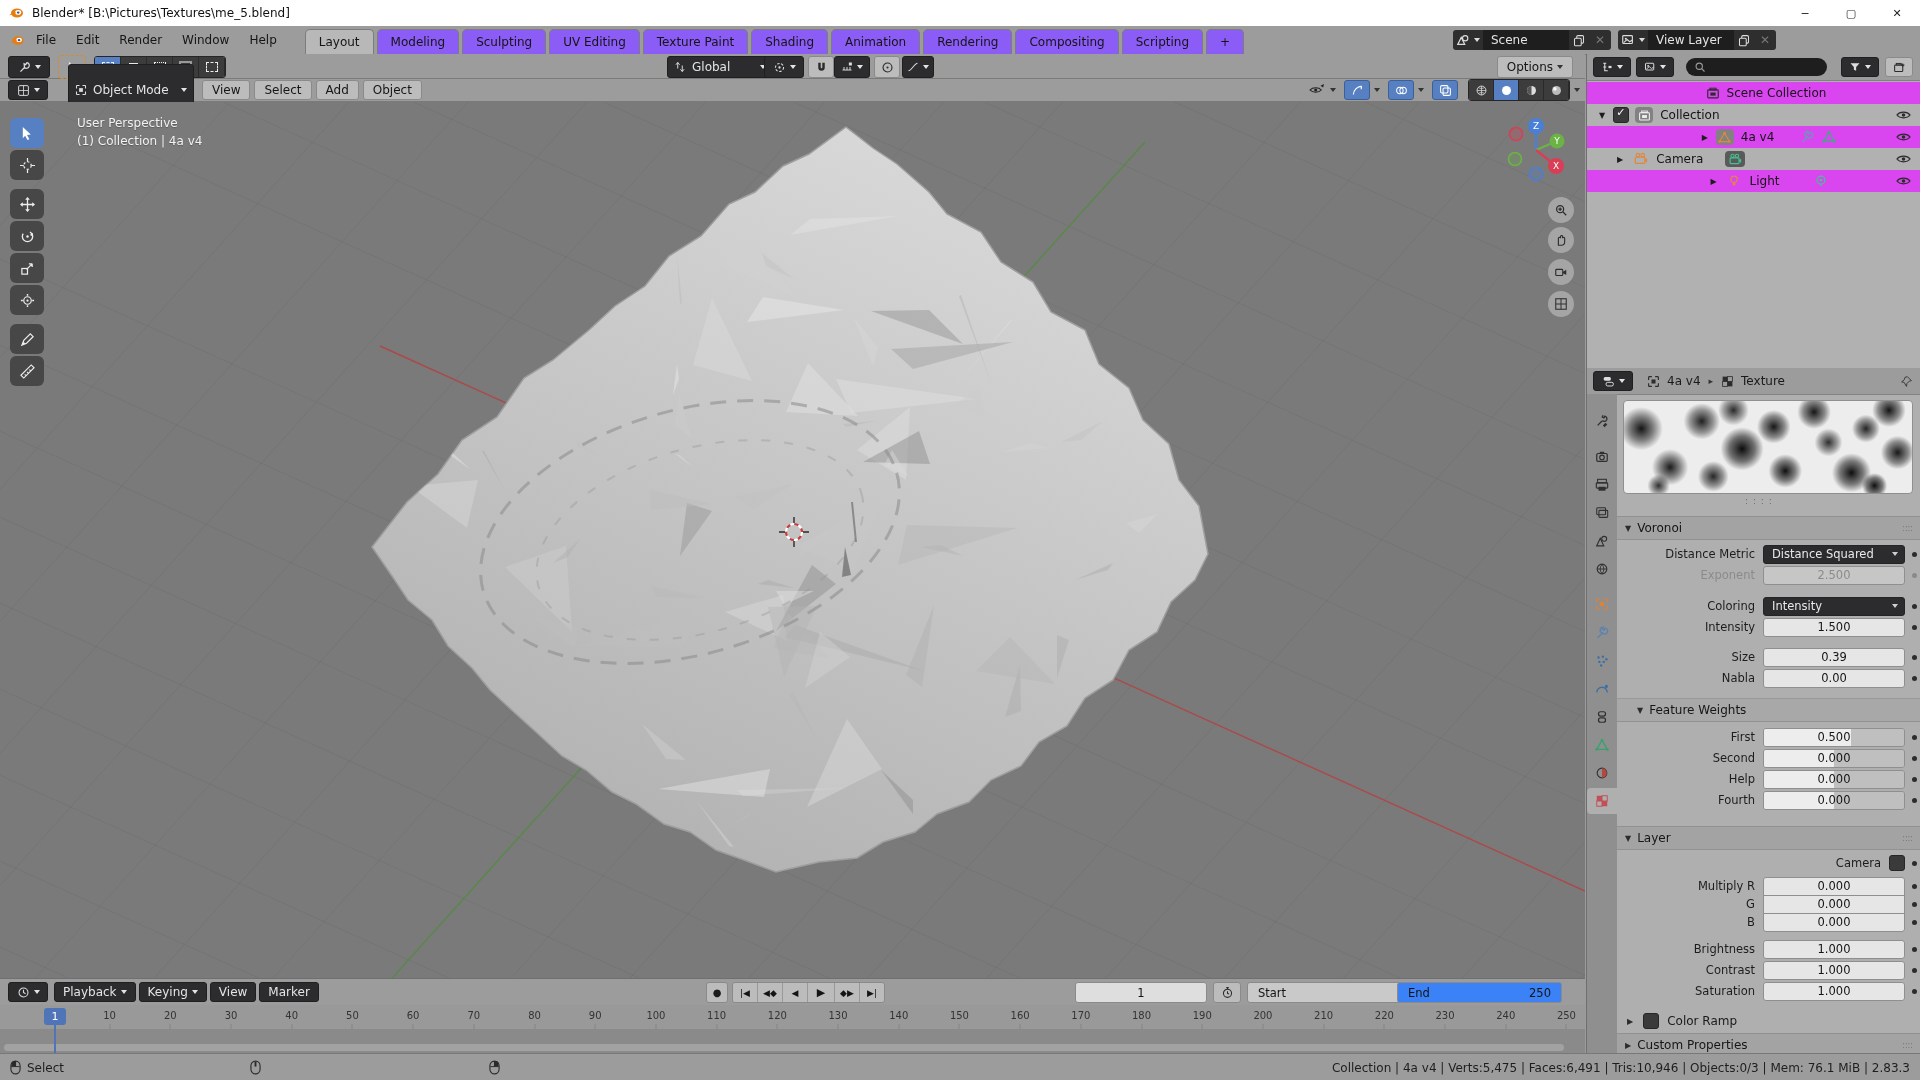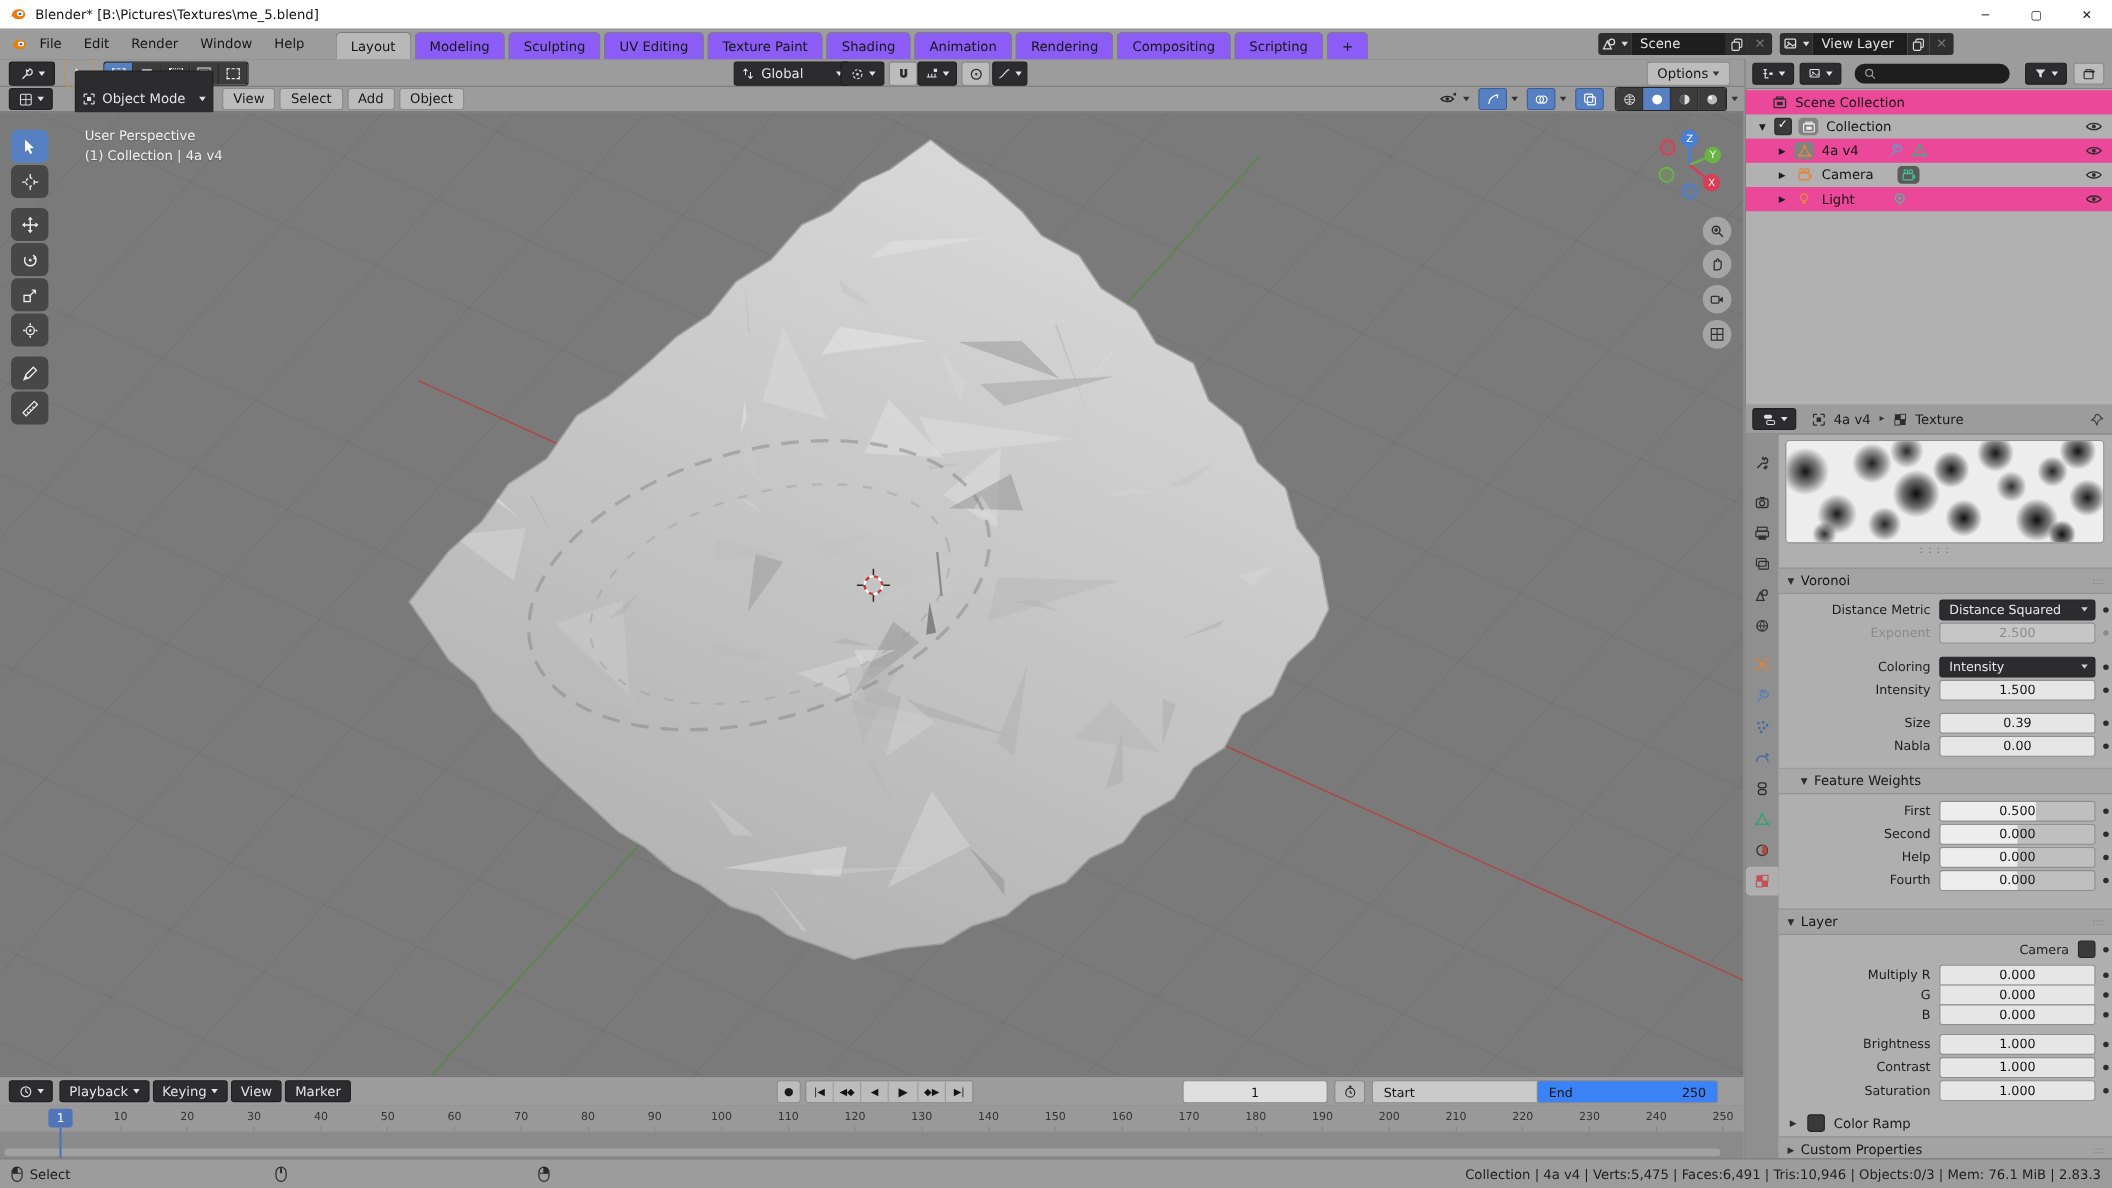--- a/index.html
+++ b/index.html
@@ -44,21 +44,21 @@
   .toolcol{position:absolute;left:10px;top:16px;display:flex;flex-direction:column;gap:2px;}
   .toolbtn{width:34px;height:30px;background:#414141e6;border-radius:6px;display:flex;align-items:center;justify-content:center;color:#ededed;}
   .toolbtn.on{background:#5680c2;color:#fff;}
   .gap6{height:5px;}
   .navbtn{position:absolute;width:26px;height:26px;border-radius:50%;background:rgba(200,200,200,.55);display:flex;align-items:center;justify-content:center;color:#2e2e2e;}
   
   .outliner{position:absolute;left:1586px;top:54px;width:334px;height:314px;background:#b1b1b1;border-left:1px solid #6f6f6f;border-bottom:1px solid #6f6f6f;}
   .ohdr{position:absolute;left:0;top:0;width:334px;height:26px;background:#9c9c9c;border-bottom:1px solid #828282;display:flex;align-items:center;}
   .srch{background:#1e1e1e;border-radius:10px;height:18px;display:flex;align-items:center;color:#999;padding:0 8px;}
   .orow{position:absolute;left:0;width:334px;height:22px;display:flex;align-items:center;color:#141414;}
-  .orow.dark{background:#ec4899;}
+  .orow.dark{background:#d946ef;justify-content:center;}
   .eye{position:absolute;right:10px;}
   .chip2{background:#828282;border-radius:4px;width:18px;height:16px;display:flex;align-items:center;justify-content:center;}
   .chip3{background:#5a5a5a;border-radius:4px;width:20px;height:16px;display:flex;align-items:center;justify-content:center;}
   
   .props{position:absolute;left:1586px;top:368px;width:334px;height:685px;background:#afafaf;border-left:1px solid #6f6f6f;}
   .phdr{position:absolute;left:0;top:0;width:334px;height:26px;background:#9c9c9c;border-bottom:1px solid #828282;display:flex;align-items:center;}
   .ptabs{position:absolute;left:0;top:26px;width:30px;height:659px;background:#8f8f8f;}
   .ptab{position:absolute;left:0;width:30px;height:26px;display:flex;align-items:center;justify-content:center;color:#2f2f2f;}
   .ptab.on{background:#afafaf;border-radius:4px 0 0 4px;}
   .texprev{position:absolute;left:36px;top:32px;width:288px;height:92px;border:1px solid #8f8f8f;border-radius:4px;

